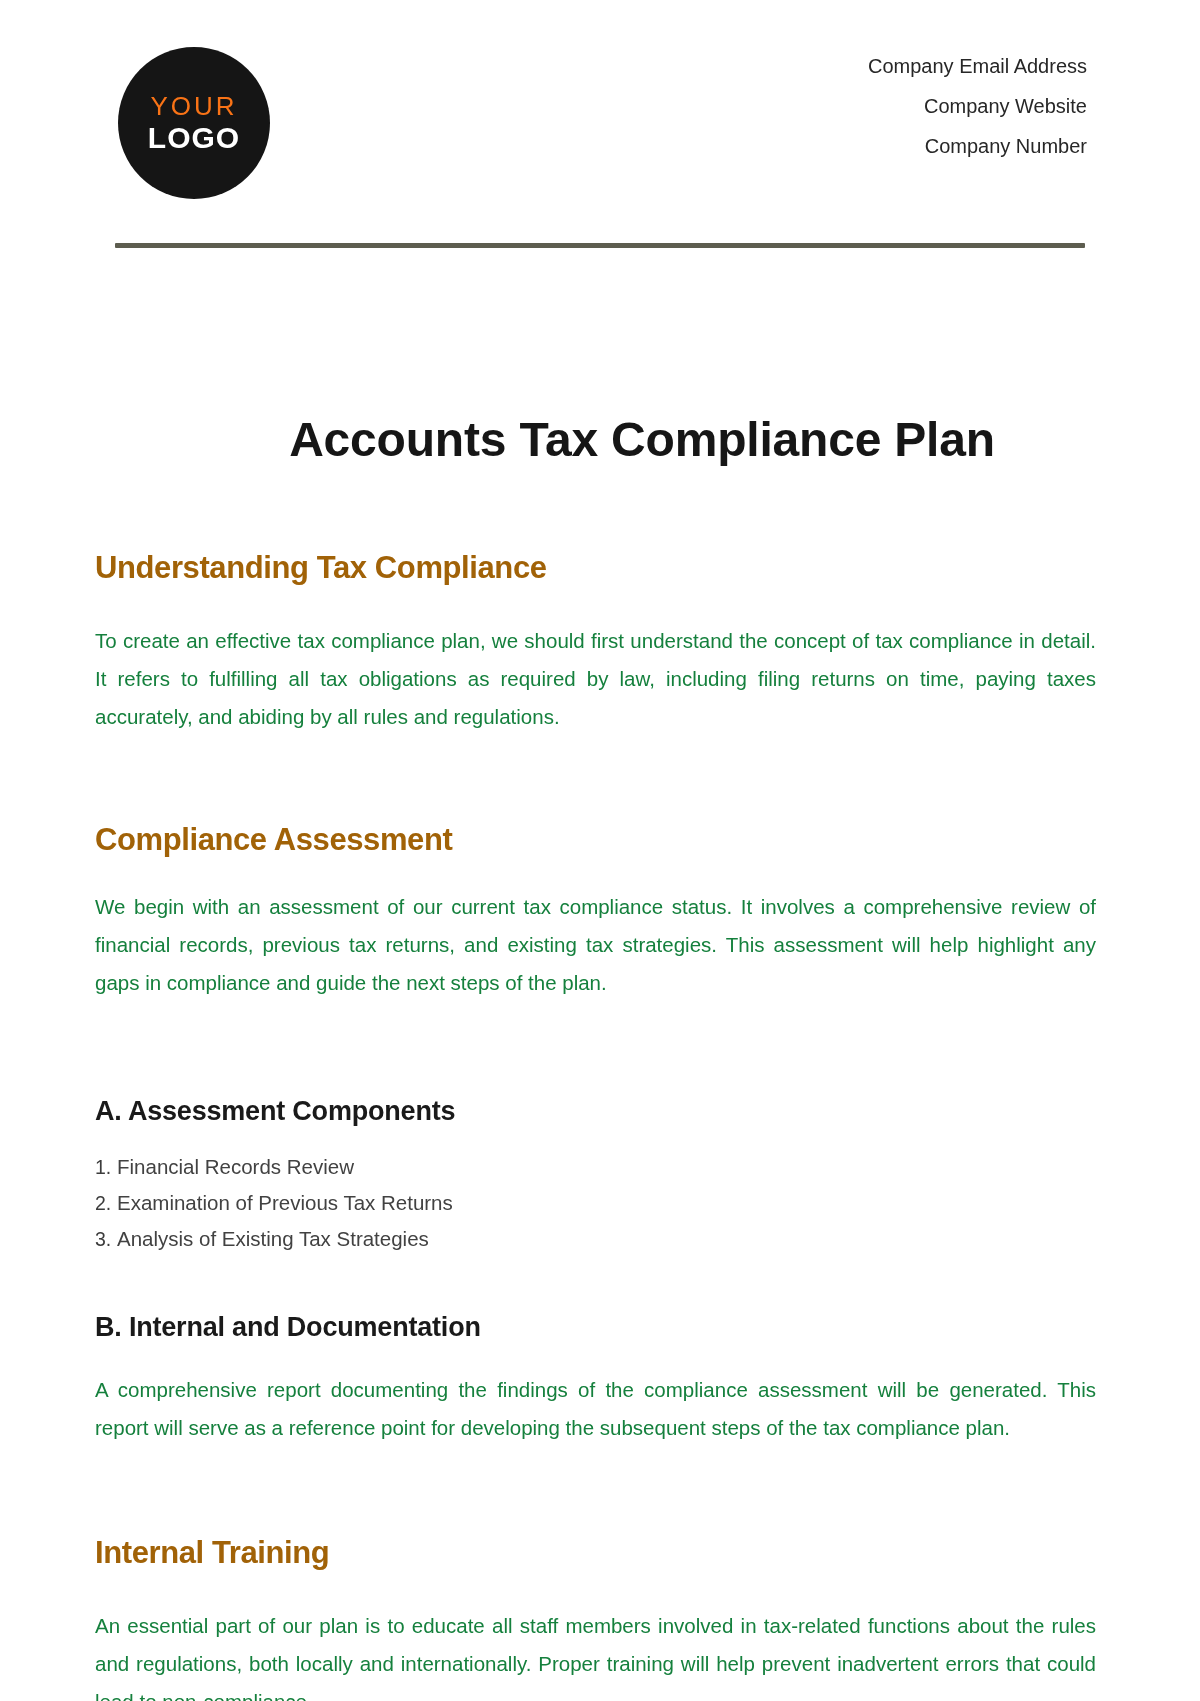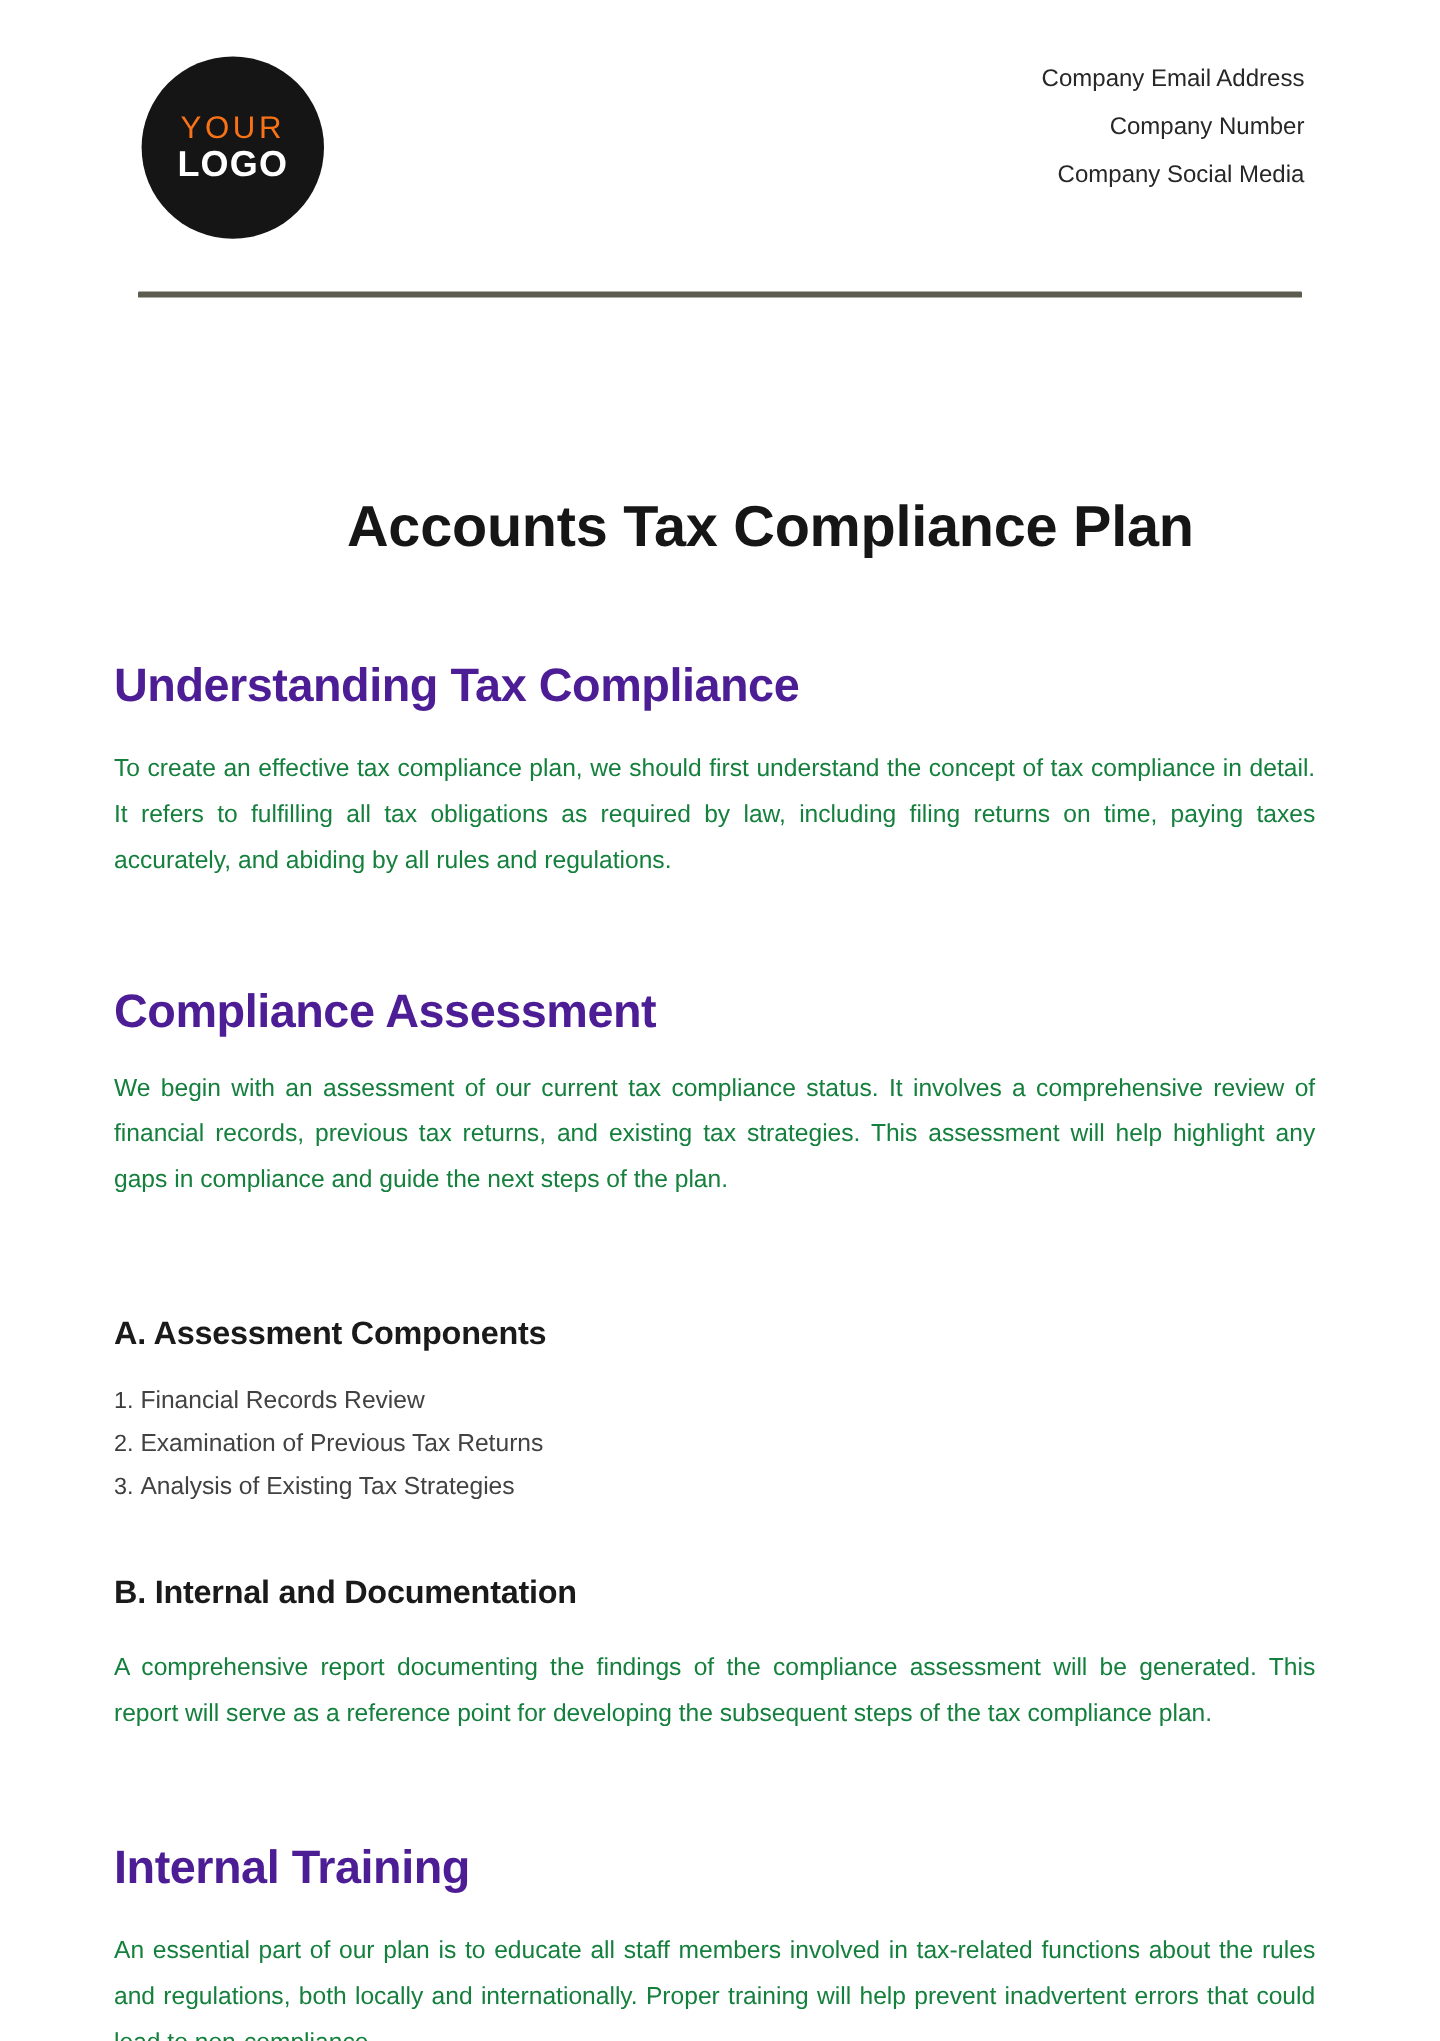--- a/index.html
+++ b/index.html
@@ -51,22 +51,22 @@
   
   #title {
     left: 0; width: 1200px; top: 412px;
     text-align: center;
     font-size: 48px; font-weight: 700;
     color: #161616; letter-spacing: -0.2px; margin-left: 42px;
   }
 
   .h2 {
     left: 95px;
-    font-size: 39px; font-weight: 700;
-    color: #4c1d95; letter-spacing: -0.4px;
+    font-size: 31px; font-weight: 700;
+    color: #a16207; letter-spacing: -0.4px;
     line-height: 1.2;
   }
   #h2-understanding { top: 549px; }
   #h2-compliance    { top: 821px; }
   #h2-training      { top: 1534px; }
 
   .h3 {
     left: 95px;
     font-size: 27px; font-weight: 700;
     color: #1a1a1a; letter-spacing: -0.2px;
@@ -106,22 +106,22 @@
 
 <div id="page">
 
   <div id="logo" class="abs">
     <span class="logo-your">YOUR</span>
     <span class="logo-logo">LOGO</span>
   </div>
 
   <div id="contact" class="abs">
     <div>Company Email Address</div>
+    <div>Company Website</div>
     <div>Company Number</div>
-    <div>Company Social Media</div>
   </div>
 
   <div id="rule" class="abs"></div>
 
   <h1 id="title" class="abs">Accounts Tax Compliance Plan</h1>
 
   <h2 id="h2-understanding" class="abs h2">Understanding Tax Compliance</h2>
   <p id="p1" class="abs para">To create an effective tax compliance plan, we should first understand the concept of tax compliance in detail. It refers to fulfilling all tax obligations as required by law, including filing returns on time, paying taxes accurately, and abiding by all rules and regulations.</p>
 
   <h2 id="h2-compliance" class="abs h2">Compliance Assessment</h2>

